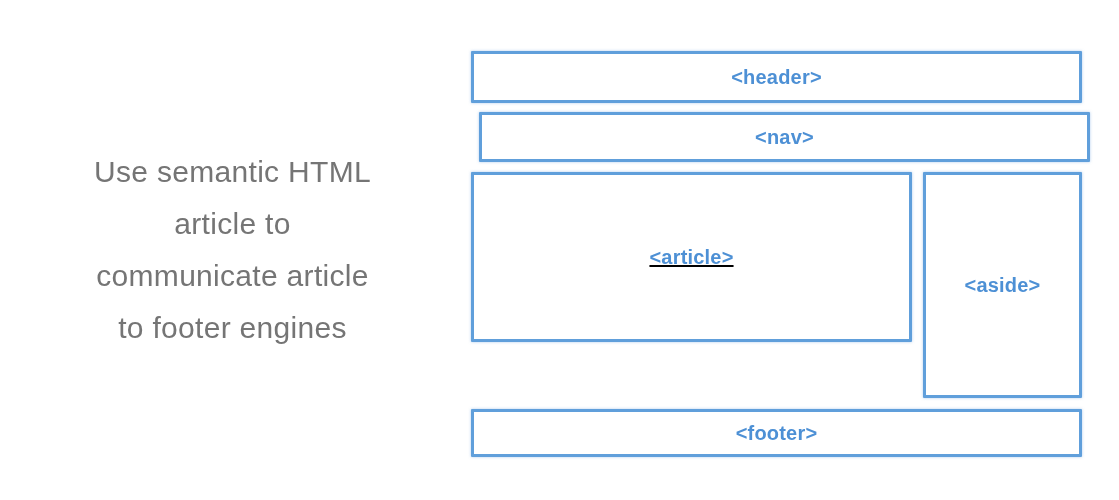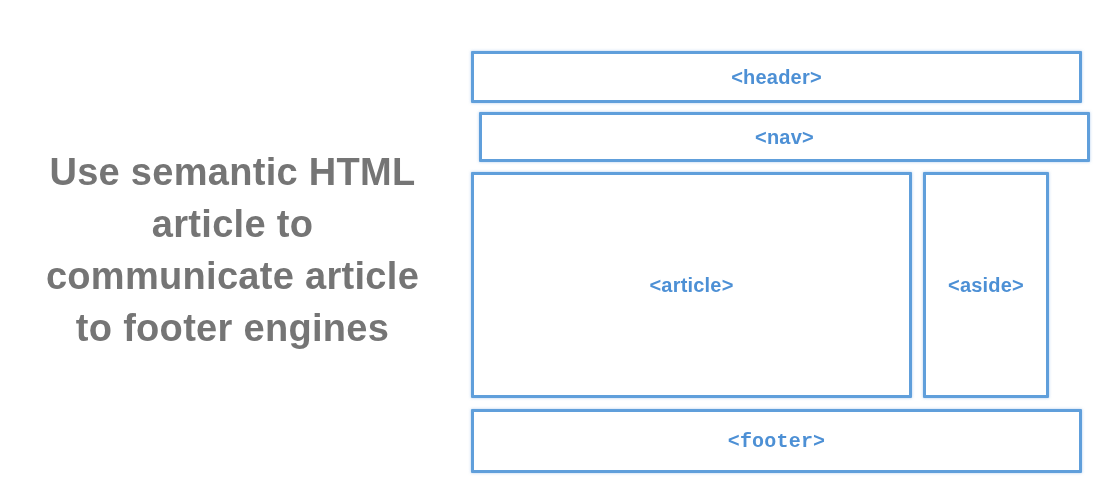--- a/index.html
+++ b/index.html
@@ -16,23 +16,23 @@
     overflow: hidden;
   }
 
   
   .caption {
     position: absolute;
     left: 25px;
     top: 146px;
     width: 415px;
     text-align: center;
-    font-size: 38px;
+    font-size: 30px;
     line-height: 52px;
-    font-weight: 700;
+    font-weight: 400;
     color: var(--caption-color, #757575);
     letter-spacing: 0.3px;
   }
 
   
   .diagram-box {
     position: absolute;
     box-sizing: border-box;
     background: #ffffff;
     border: 3px solid var(--border-color, #609fdb);
@@ -43,23 +43,23 @@
     justify-content: center;
   }
   .diagram-box .tag-label {
     font-weight: 700;
     font-size: 20px;
     color: var(--label-color, #4d90d5);
     letter-spacing: 0.2px;
   }
   .box-header  { left: 471px; top: 51px;  width: 611px; height: 52px; }
   .box-nav     { left: 471px; top: 112px; width: 611px; height: 50px; margin-left: 8px; }
-  .box-article { left: 471px; top: 172px; width: 441px; height: 226px; }
-  .box-aside   { left: 923px; top: 172px; width: 126px; height: 226px; }
-  .box-footer  { left: 471px; top: 409px; width: 611px; height: 64px; font-family: Liberation Mono, monospace; }
+  .box-article { left: 471px; top: 172px; width: 441px; height: 170px; text-decoration: underline; }
+  .box-aside   { left: 923px; top: 172px; width: 159px; height: 226px; }
+  .box-footer  { left: 471px; top: 409px; width: 611px; height: 48px; }
 </style>
 </head>
 <body>
 
 <div class="stage">
 
   <div class="caption">
     <div>Use semantic HTML</div>
     <div>article to</div>
     <div>communicate article</div>

